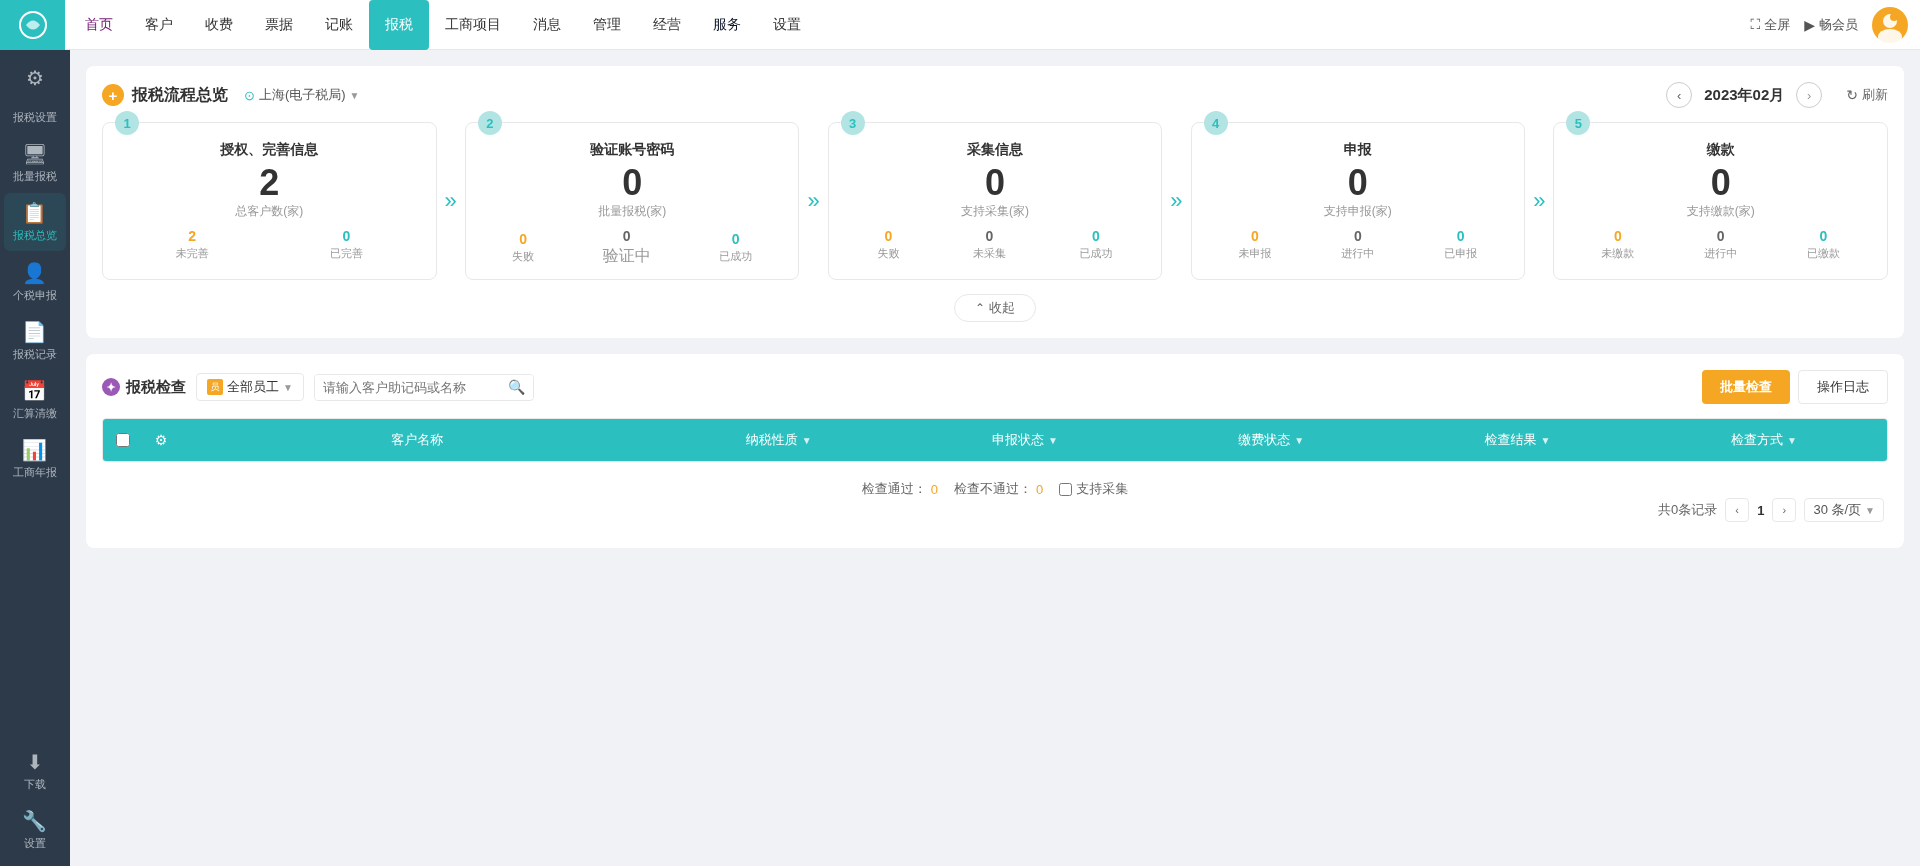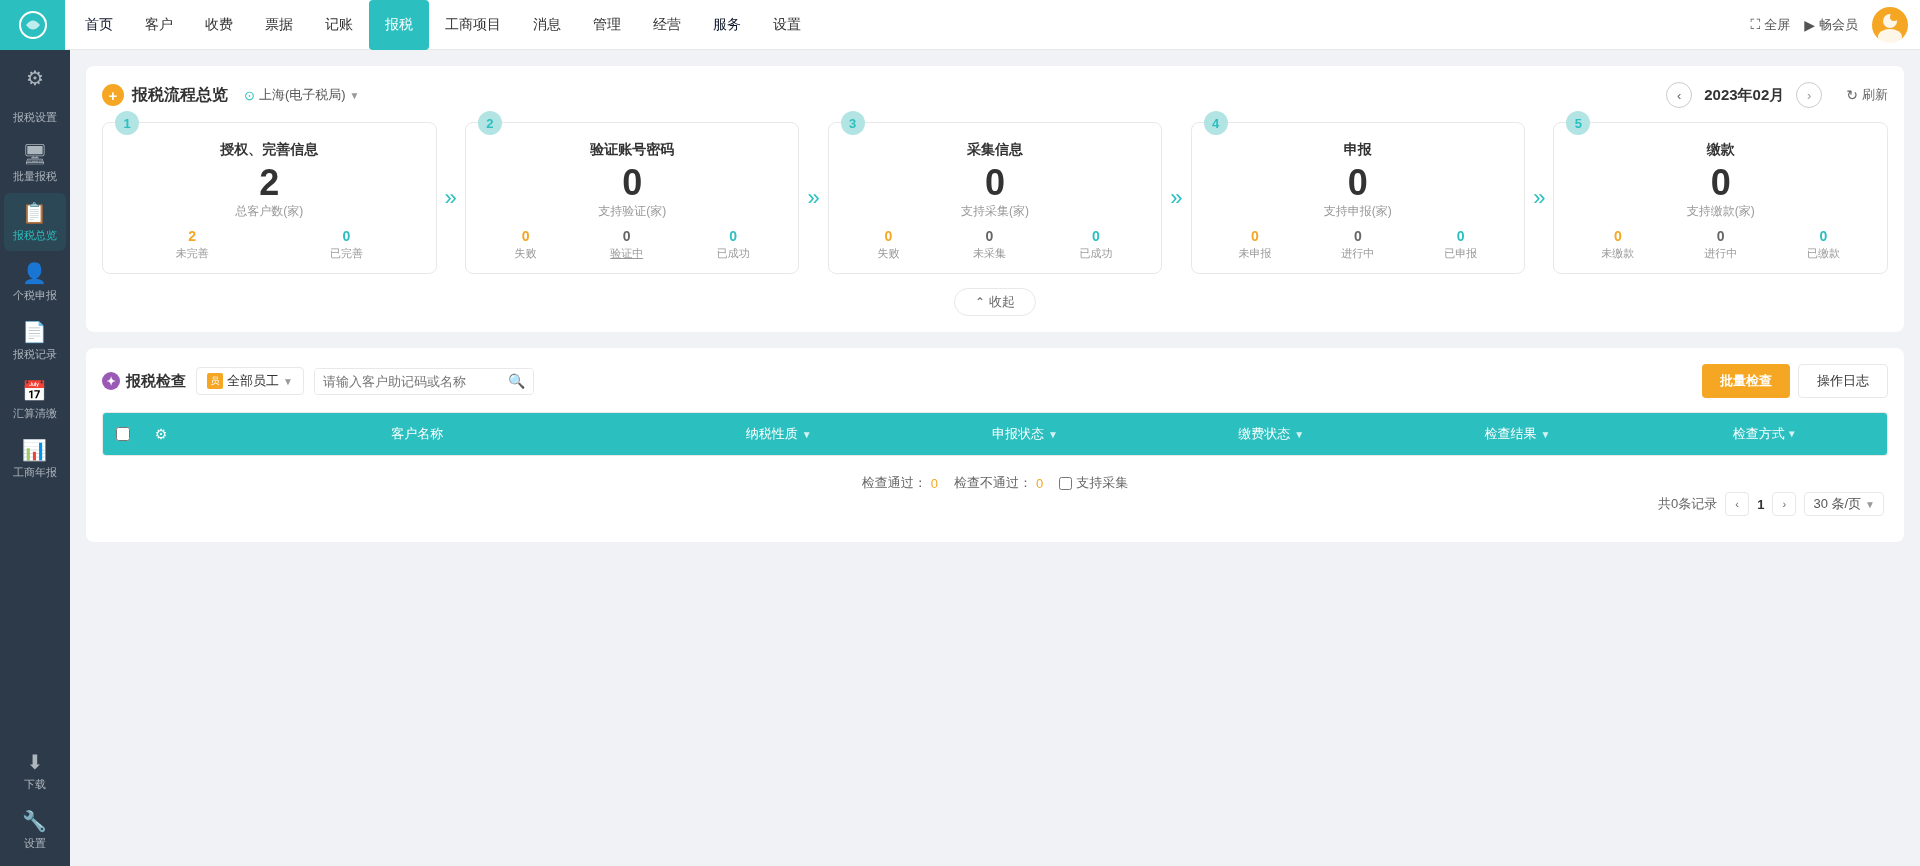--- a/index.html
+++ b/index.html
@@ -9,21 +9,21 @@
 <body>
 
 <div style="display:flex; align-items:center; height:50px; background:#fff; border-bottom:1px solid #e8e8e8;">
   <div style="width:65px; height:50px; background:#2bbfbf; display:flex; align-items:center; justify-content:center; flex-shrink:0;">
     <svg width="30" height="30" viewBox="0 0 30 30">
       <circle cx="15" cy="15" r="13" fill="none" stroke="#fff" stroke-width="2"></circle>
       <path d="M8 15 Q15 6 22 15 Q15 24 8 15Z" fill="#fff" opacity="0.7"></path>
     </svg>
   </div>
   <div style="display:flex; align-items:center; height:50px; margin-left:4px;">
-    <div style="padding:0 16px; height:50px; display:flex; align-items:center; font-size:14px; color:#0f172a; cursor:pointer;">首页</div>
+    <div style="padding:0 16px; height:50px; display:flex; align-items:center; font-size:14px; color:#701a75; cursor:pointer;">首页</div>
     <div style="padding:0 16px; height:50px; display:flex; align-items:center; font-size:14px; color:#333; cursor:pointer;">客户</div>
     <div style="padding:0 16px; height:50px; display:flex; align-items:center; font-size:14px; color:#333; cursor:pointer;">收费</div>
     <div style="padding:0 16px; height:50px; display:flex; align-items:center; font-size:14px; color:#333; cursor:pointer;">票据</div>
     <div style="padding:0 16px; height:50px; display:flex; align-items:center; font-size:14px; color:#333; cursor:pointer;">记账</div>
     <div style="padding:0 16px; height:50px; display:flex; align-items:center; font-size:14px; color:#fff; background:#2bbfbf; cursor:pointer; border-radius:4px;">报税</div>
     <div style="padding:0 16px; height:50px; display:flex; align-items:center; font-size:14px; color:#333; cursor:pointer;">工商项目</div>
     <div style="padding:0 16px; height:50px; display:flex; align-items:center; font-size:14px; color:#333; cursor:pointer;">消息</div>
     <div style="padding:0 16px; height:50px; display:flex; align-items:center; font-size:14px; color:#333; cursor:pointer;">管理</div>
     <div style="padding:0 16px; height:50px; display:flex; align-items:center; font-size:14px; color:#333; cursor:pointer;">经营</div>
     <div style="padding:0 16px; height:50px; display:flex; align-items:center; font-size:14px; color:#0f172a; cursor:pointer;">服务</div>
@@ -133,29 +133,29 @@
             </div>
           </div>
         </div>
 
         <div style="display:flex; align-items:center; justify-content:center; padding:0 8px; color:#2bbfbf; font-size:22px; flex-shrink:0;">»</div>
 
         <div style="flex:1; border:1px solid #e8e8e8; border-radius:8px; padding:18px 12px 12px; position:relative; background:#fff;">
           <div style="position:absolute; top:-12px; left:12px; width:24px; height:24px; border-radius:50%; background:#b2e4e4; color:#2bbfbf; display:flex; align-items:center; justify-content:center; font-size:13px; font-weight:bold;">2</div>
           <div style="font-size:14px; color:#333; text-align:center; margin-bottom:6px; font-weight:bold;">验证账号密码</div>
           <div style="font-size:36px; font-weight:bold; color:#333; text-align:center; line-height:1;">0</div>
-          <div style="font-size:12px; color:#999; text-align:center; margin-top:2px; margin-bottom:8px;">支持验证(家)</div>
+          <div style="font-size:12px; color:#999; text-align:center; margin-top:2px; margin-bottom:8px;">批量报税(家)</div>
           <div style="display:flex; justify-content:space-around; align-items:center; margin-top:6px;">
             <div style="display:flex; flex-direction:column; align-items:center; gap:2px;">
               <span style="font-size:14px; font-weight:bold; color:#f5a623;">0</span>
               <span style="font-size:11px; color:#999;">失败</span>
             </div>
             <div style="display:flex; flex-direction:column; align-items:center; gap:2px;">
               <span style="font-size:14px; font-weight:bold; color:#666;">0</span>
-              <span style="font-size:11px; color:#999;text-decoration:underline;">验证中</span>
+              <span style="font-size:16px; color:#999;">验证中</span>
             </div>
             <div style="display:flex; flex-direction:column; align-items:center; gap:2px;">
               <span style="font-size:14px; font-weight:bold; color:#2bbfbf;">0</span>
               <span style="font-size:11px; color:#999;">已成功</span>
             </div>
           </div>
         </div>
 
         <div style="display:flex; align-items:center; justify-content:center; padding:0 8px; color:#2bbfbf; font-size:22px; flex-shrink:0;">»</div>
 
@@ -277,21 +277,21 @@
             <span style="font-size:10px; opacity:0.8;">▼</span>
           </div>
           <div style="flex:1; display:flex; align-items:center; justify-content:center; gap:4px; padding:0 8px; cursor:pointer;">
             <span>缴费状态</span>
             <span style="font-size:10px; opacity:0.8;">▼</span>
           </div>
           <div style="flex:1; display:flex; align-items:center; justify-content:center; gap:4px; padding:0 8px; cursor:pointer;">
             <span>检查结果</span>
             <span style="font-size:10px; opacity:0.8;">▼</span>
           </div>
-          <div style="flex:1; display:flex; align-items:center; justify-content:center; gap:4px; padding:0 8px; cursor:pointer;font-family:Liberation Mono, monospace;">
+          <div style="flex:1; display:flex; align-items:center; justify-content:center; gap:4px; padding:0 8px; cursor:pointer;">
             <span>检查方式</span>
             <span style="font-size:10px; opacity:0.8;">▼</span>
           </div>
         </div>
 
       </div>
 
       <div style="display:flex; align-items:center; padding:10px 4px; font-size:13px; color:#666; margin-top:8px;flex-direction:column;">
         <div style="display:flex; gap:16px; align-items:center;">
           <div style="display:flex; align-items:center; gap:4px;">

